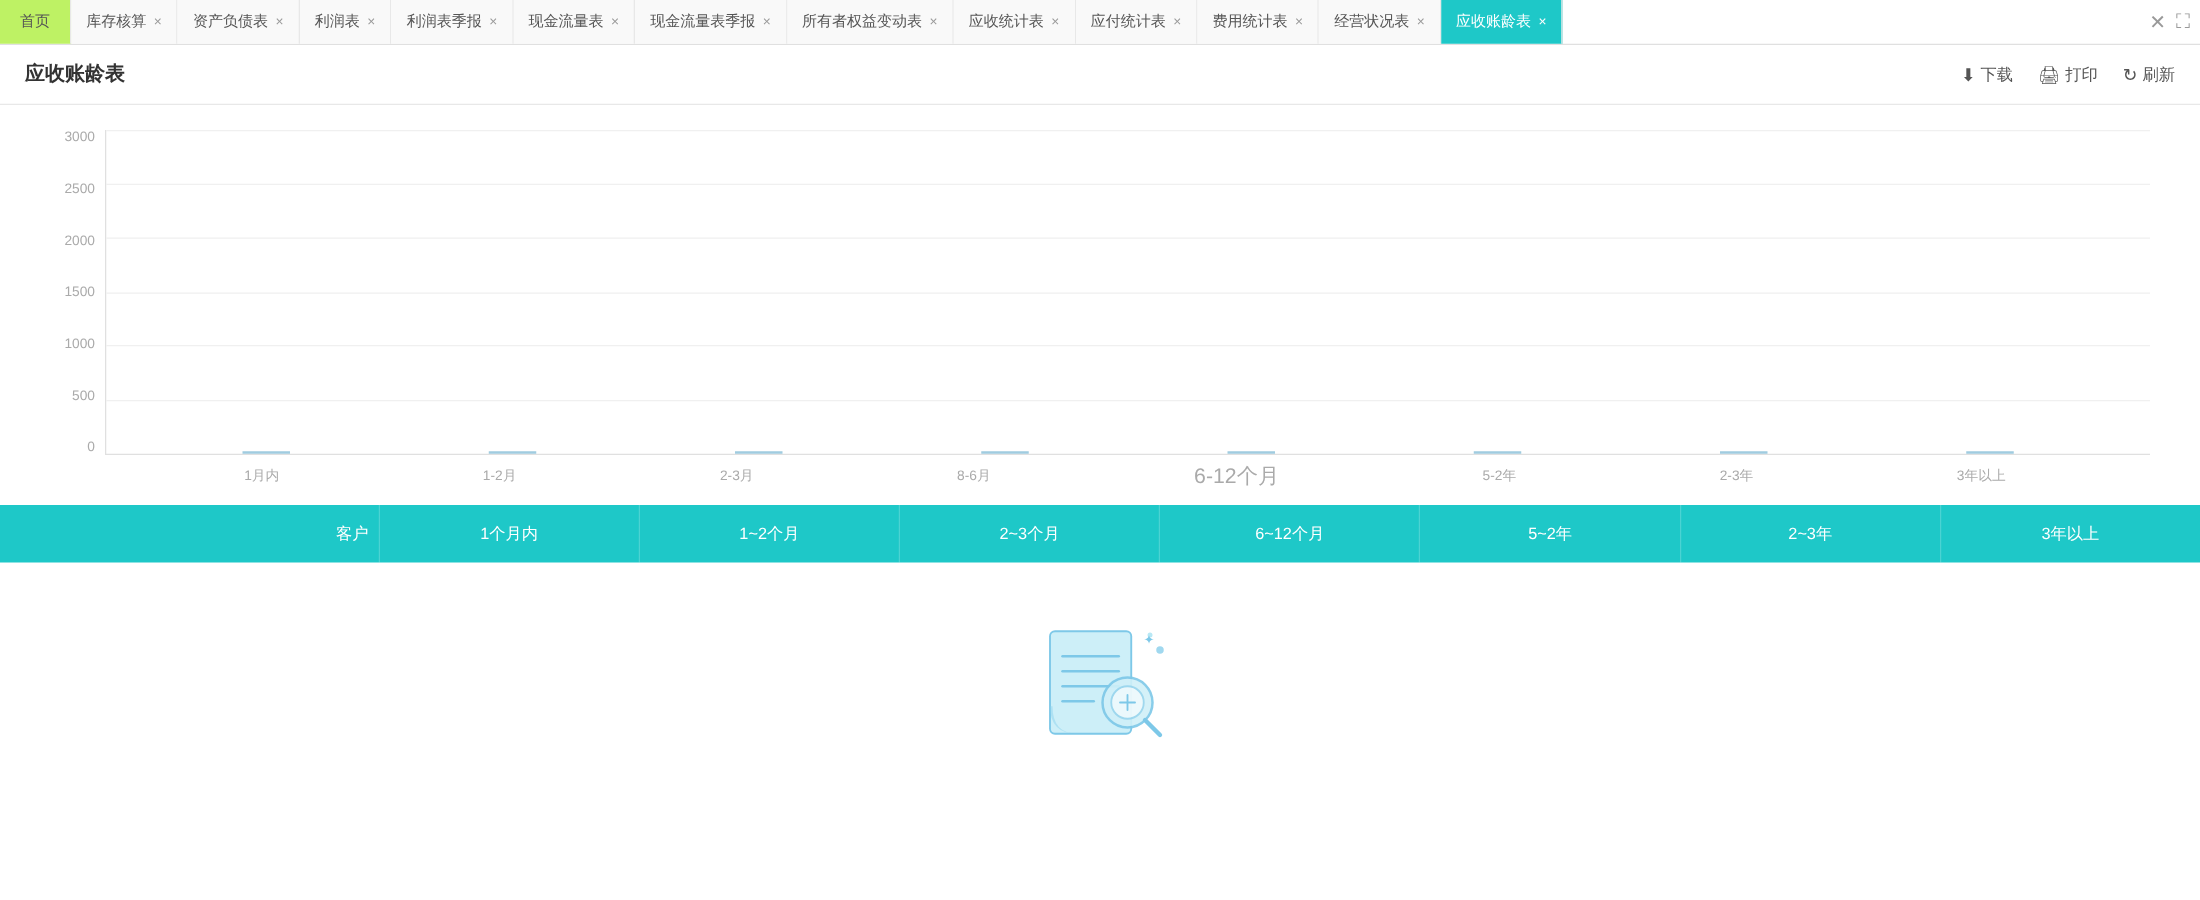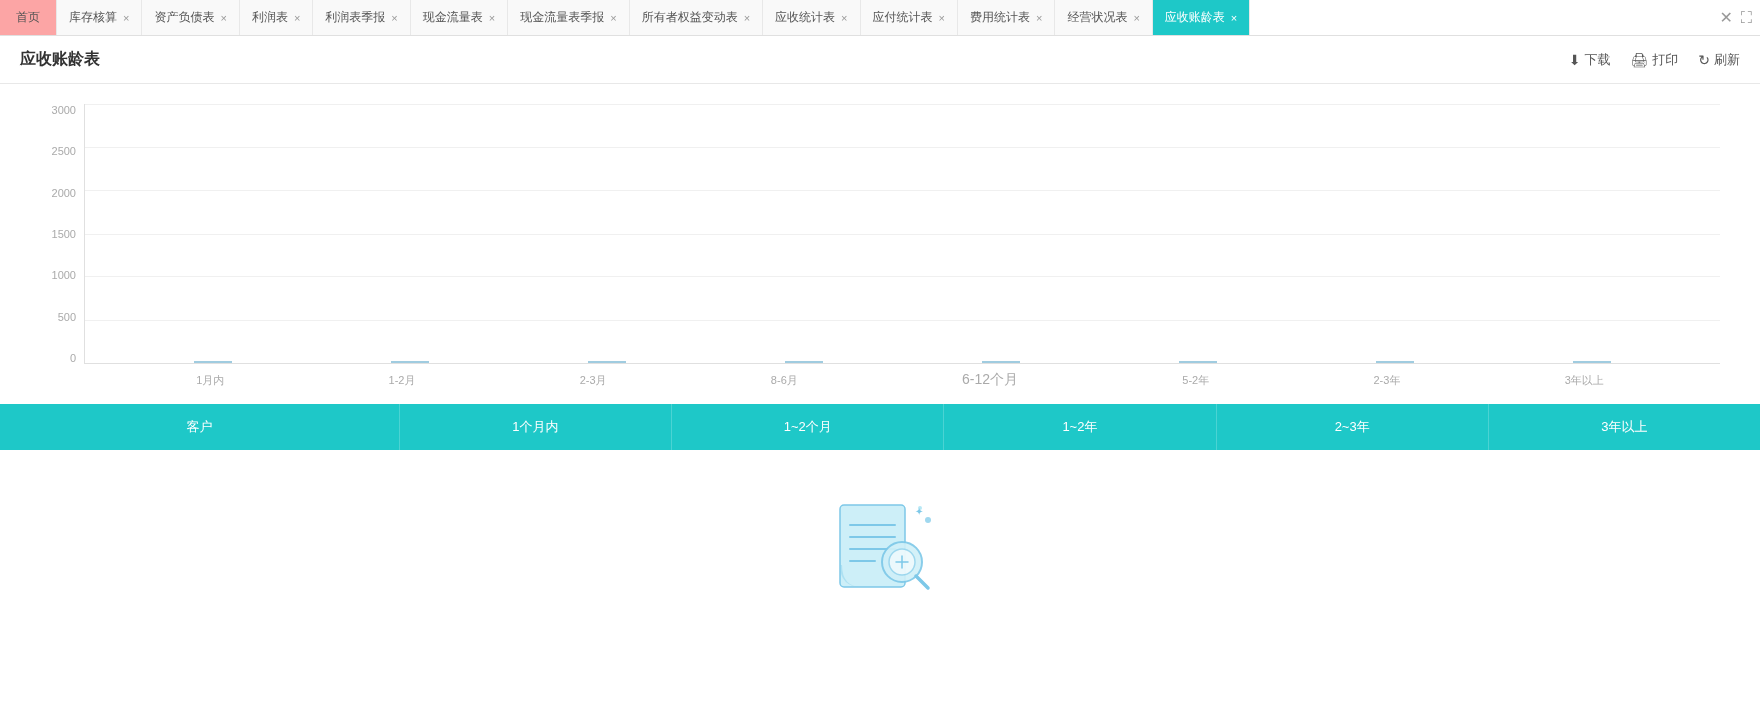--- a/index.html
+++ b/index.html
@@ -23,21 +23,21 @@
       height: 36px;
       border-right: 1px solid #e8e8e8;
       white-space: nowrap;
       cursor: pointer;
       font-size: 12px;
       color: #555;
       background: #f9f9f9;
       flex-shrink: 0;
     }
     .tab-item.home {
-      background: #fca5a5;
+      background: #bef264;
       padding: 4px 16px;
     }
     .tab-item.active {
       background: #1ec8c8;
       color: #fff;
     }
     .tab-item .close-btn {
       margin-left: 6px;
       font-size: 11px;
       color: #999;
@@ -264,40 +264,46 @@
             <div style="width:38px;height:35%;background:repeating-linear-gradient(45deg,#c8e6f0,#c8e6f0 3px,#e8f6fc 3px,#e8f6fc 6px);border:1px solid #a0cce0;"></div>
           </div>
         </div>
       </div>
 
       <div style="position:absolute; left:44px; right:4px; bottom:0; height:28px; display:flex; justify-content:space-around; padding: 0 30px; align-items:center;">
         <span style="font-size:11px;color:#aaa;">1月内</span>
         <span style="font-size:11px;color:#aaa;">1-2月</span>
         <span style="font-size:11px;color:#aaa;">2-3月</span>
         <span style="font-size:11px;color:#aaa;">8-6月</span>
-        <span style="font-size:14px;color:#aaa;">6-12个月</span>
+        <span style="font-size:17px;color:#aaa;">6-12个月</span>
         <span style="font-size:11px;color:#aaa;">5-2年</span>
         <span style="font-size:11px;color:#aaa;text-align:center;">2-3年</span>
         <span style="font-size:11px;color:#aaa;">3年以上</span>
       </div>
     </div>
   </div>
 
   <div class="table-header">
-    <div class="table-header-cell" style="flex:1.5;">
+    <div class="table-header-cell" style="flex:1.5;text-align:right;">
       <span>客户</span>
     </div>
     <div class="table-header-cell">
       <span>1个月内</span>
     </div>
     <div class="table-header-cell">
       <span>1~2个月</span>
     </div>
     <div class="table-header-cell">
-      <span>1~2年</span>
+      <span>2~3个月</span>
+    </div>
+    <div class="table-header-cell">
+      <span>6~12个月</span>
+    </div>
+    <div class="table-header-cell">
+      <span>5~2年</span>
     </div>
     <div class="table-header-cell">
       <span>2~3年</span>
     </div>
     <div class="table-header-cell">
       <span>3年以上</span>
     </div>
   </div>
 
   <div class="empty-state">

